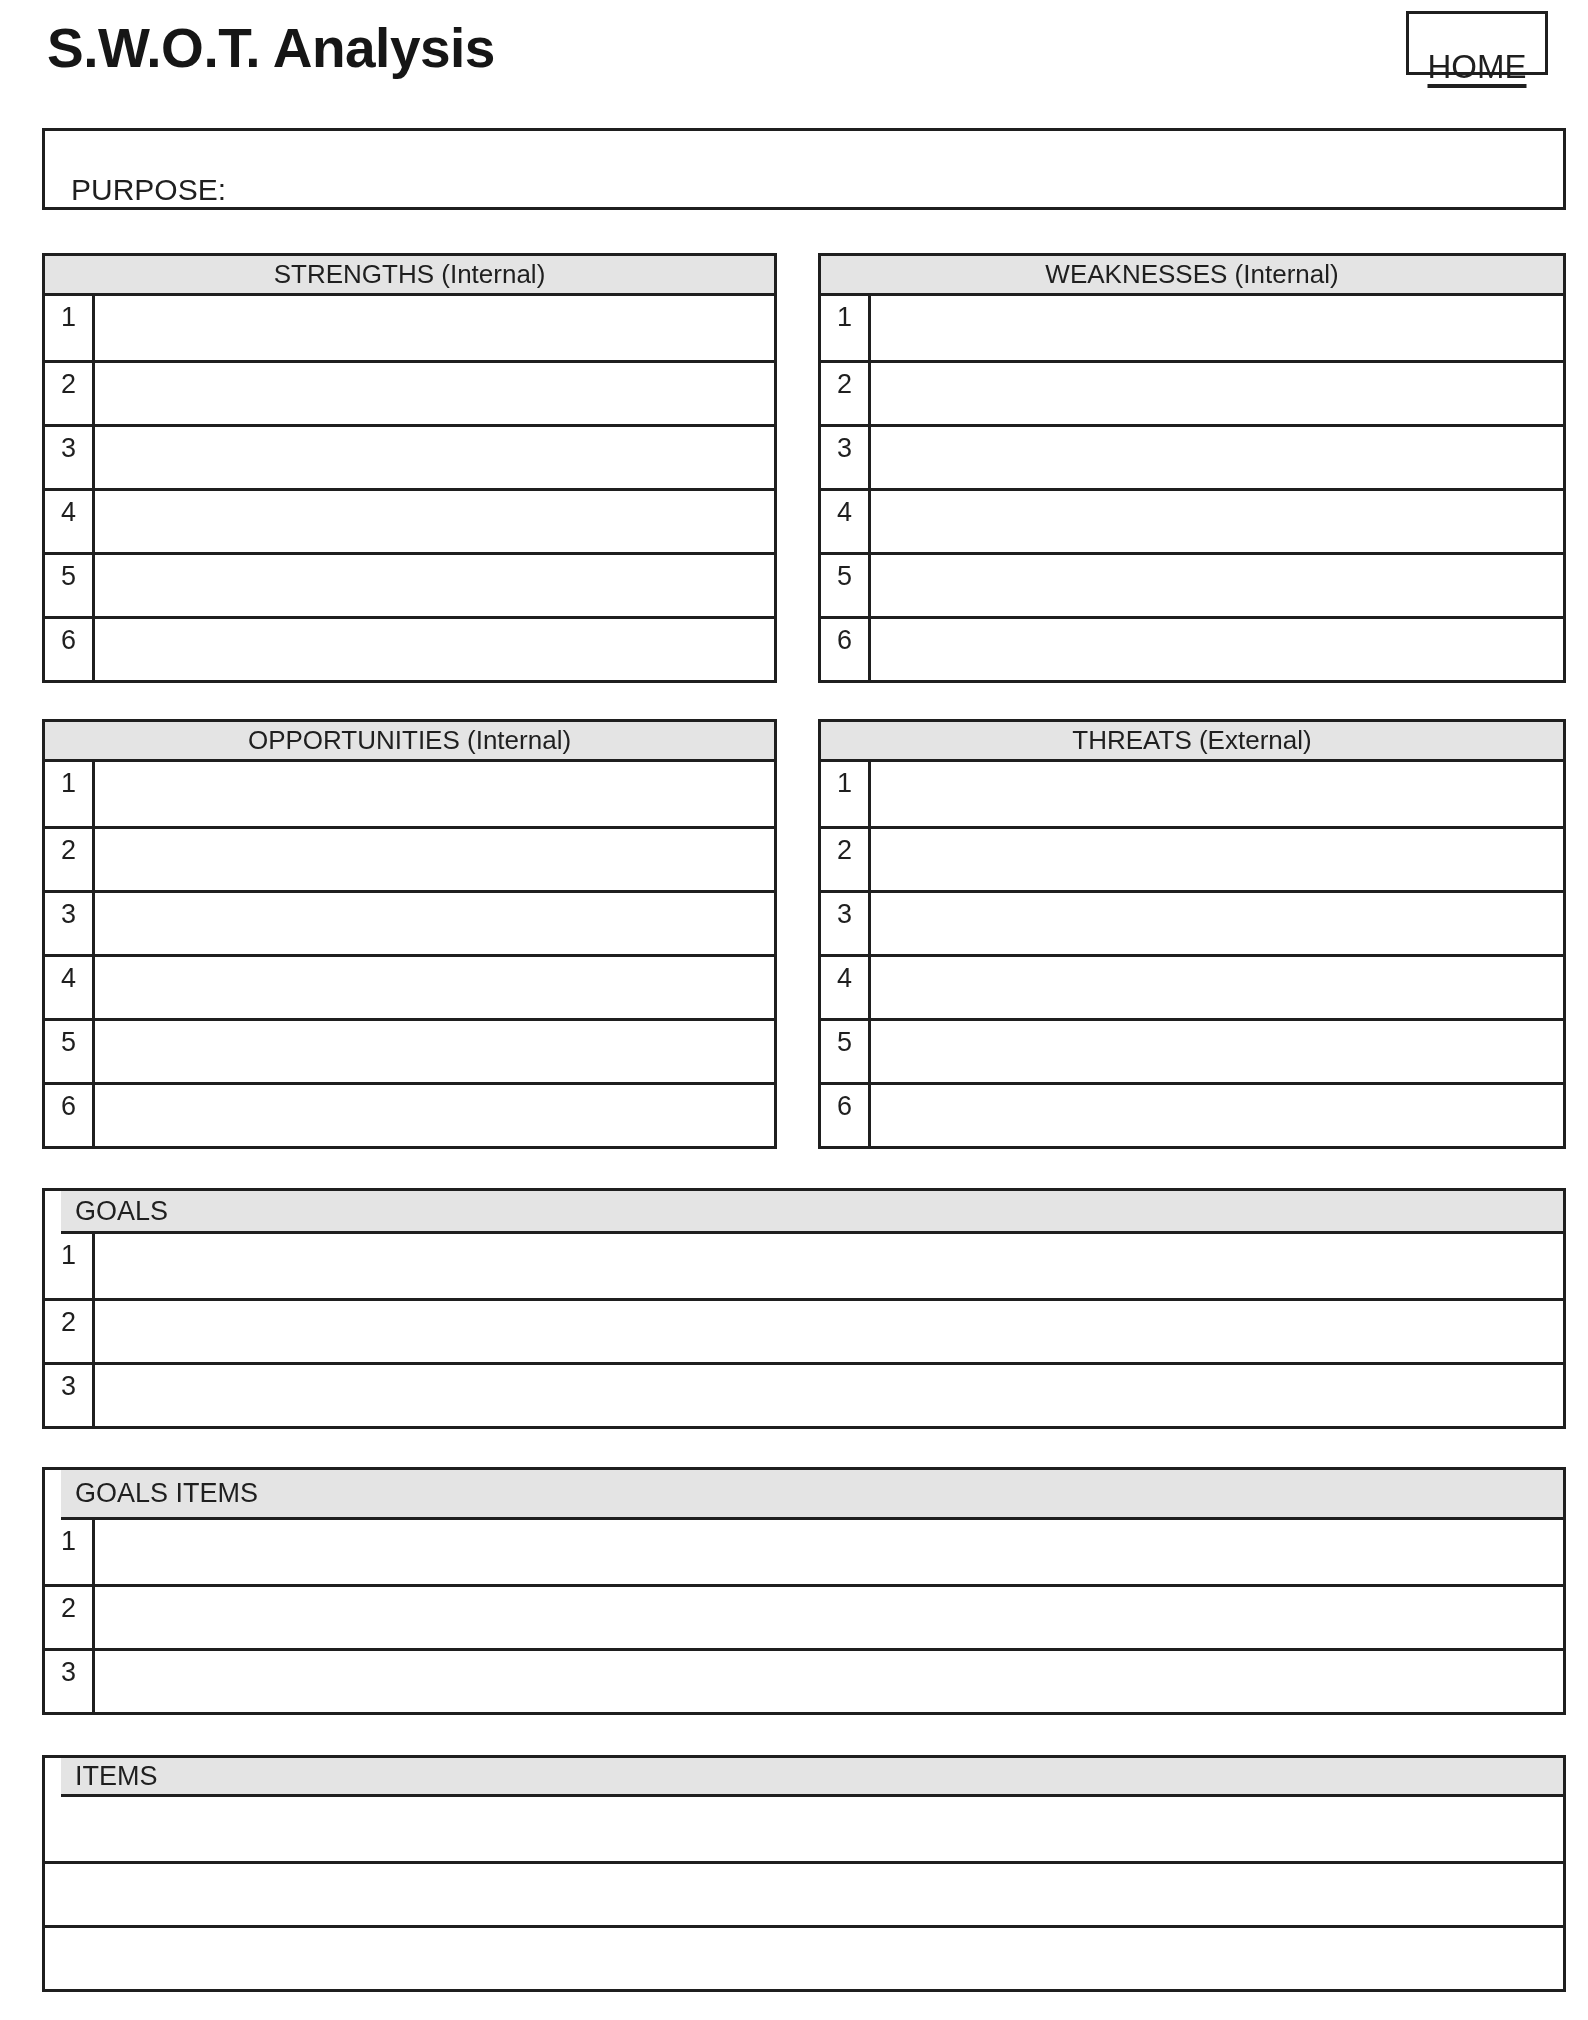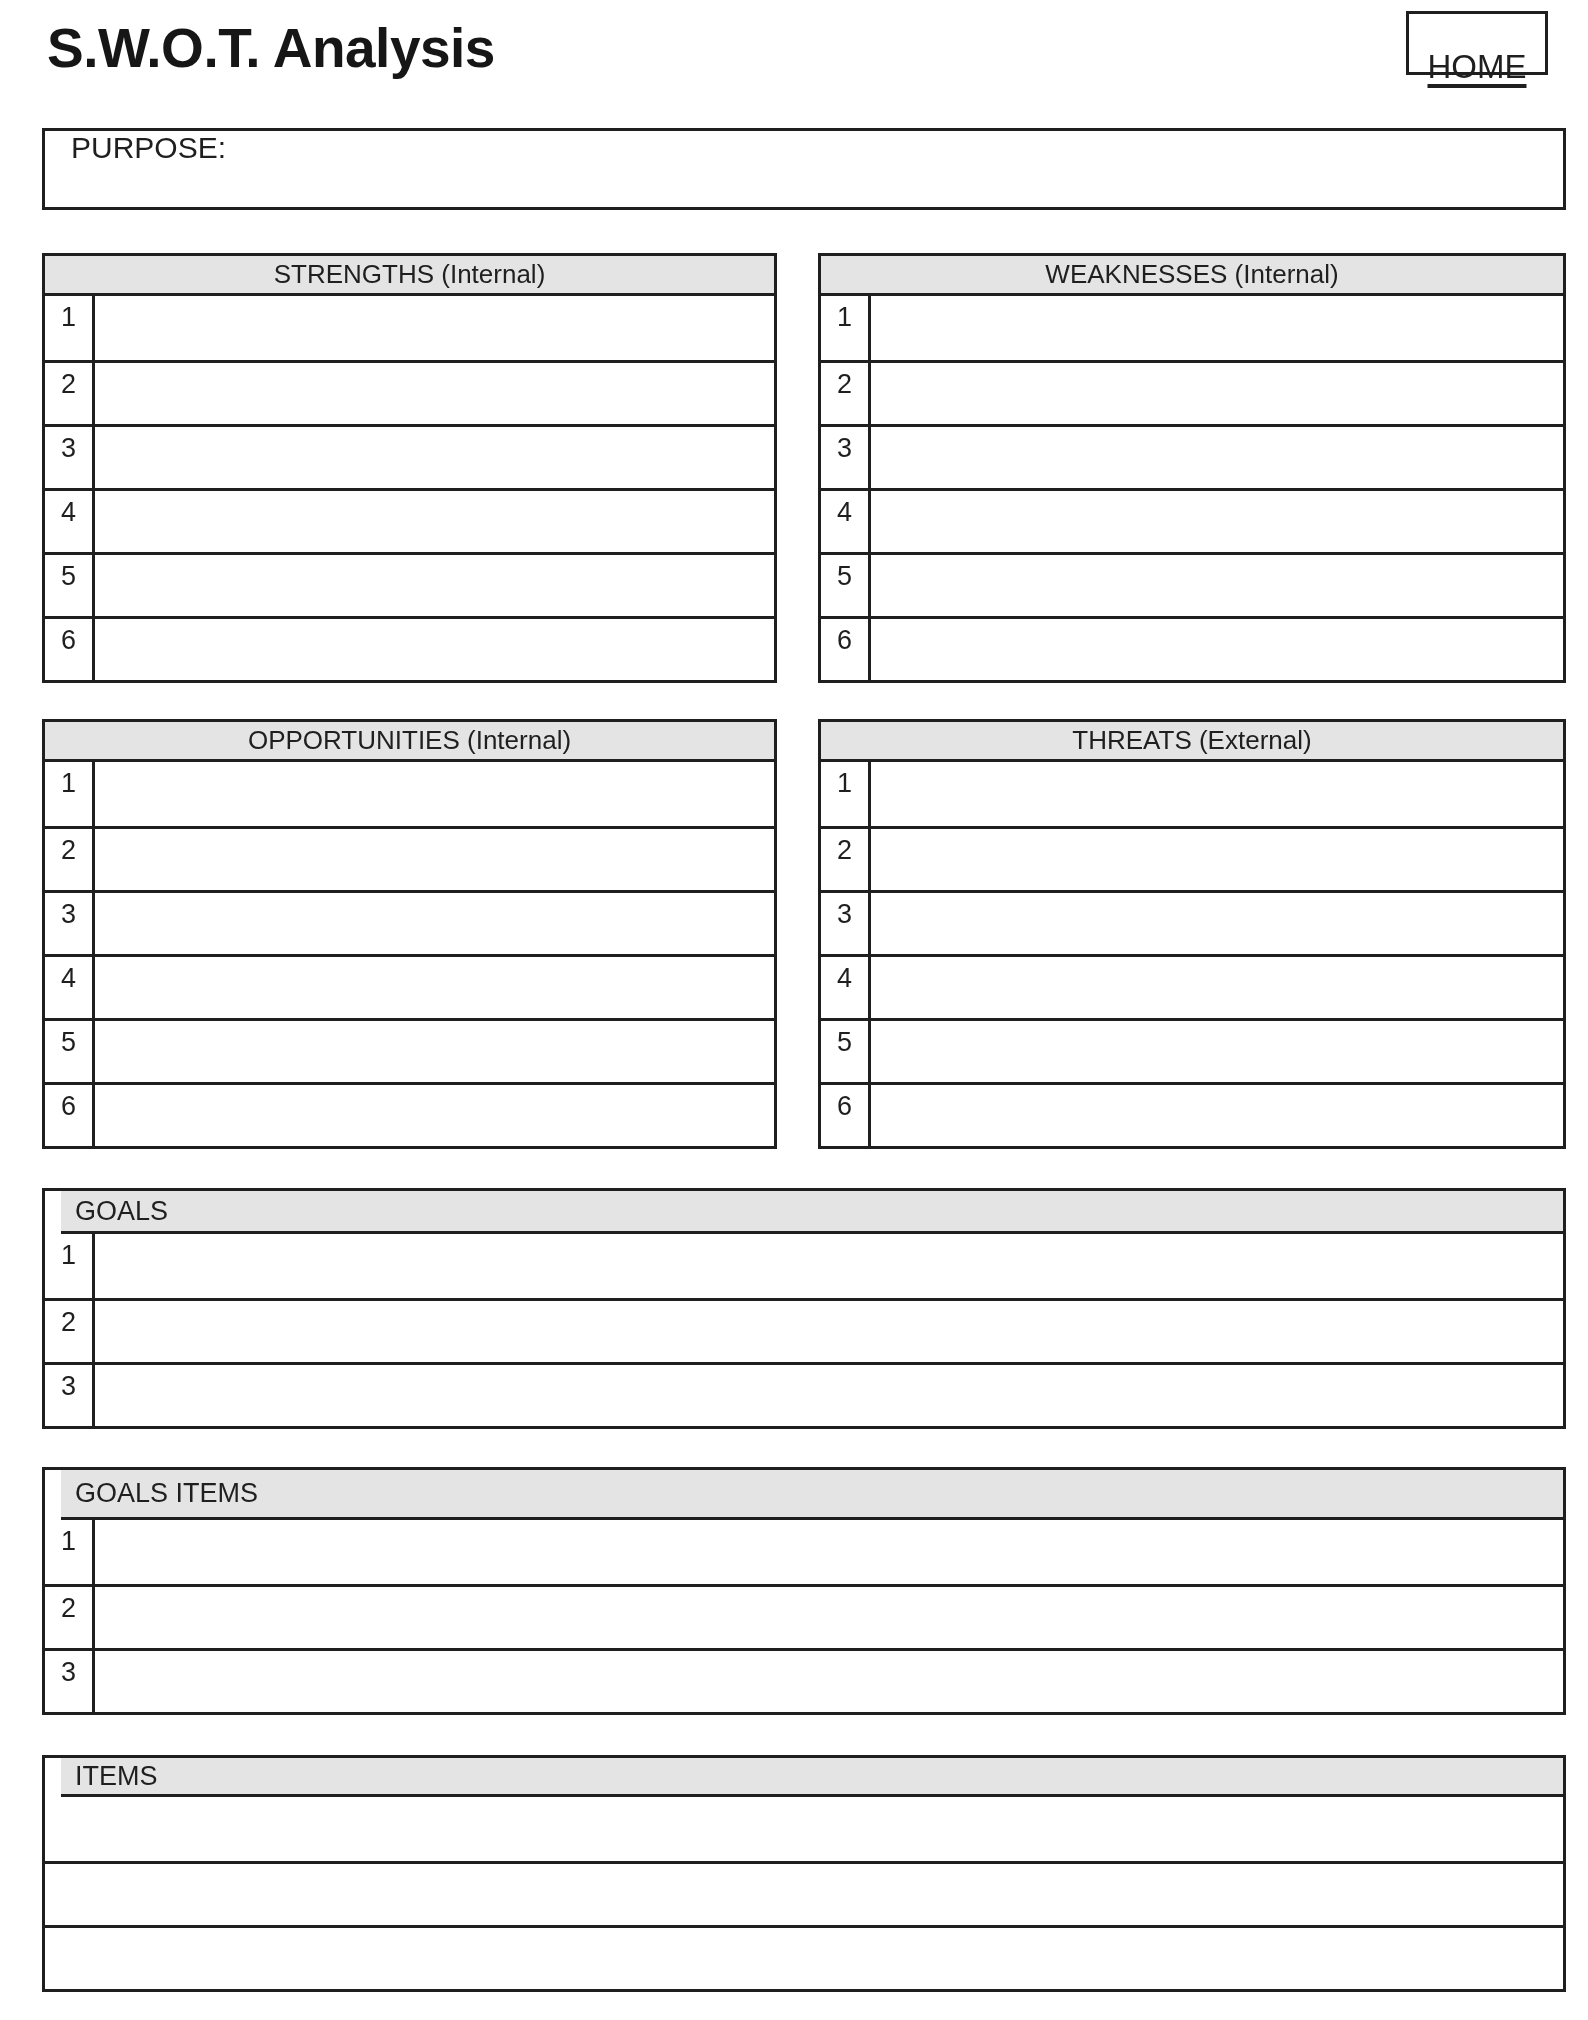--- a/index.html
+++ b/index.html
@@ -23,21 +23,21 @@
     display:flex; align-items:center; justify-content:center; cursor:pointer;
   }
   .home-btn span {
     font-size:33px; color:#1f1f1f;
     text-decoration:underline; text-decoration-thickness:4px; text-underline-offset:6px;margin-top:48px;
   }
 
   .purpose-box {
     position:absolute; left:42px; top:128px; width:1524px; height:82px;
     border:3px solid #1f1f1f; background:#ffffff;
-    display:flex; align-items:flex-start;
+    display:flex; align-items:flex-end;
   }
   .purpose-label { font-size:30px; padding-left:26px; white-space:nowrap; }
   .purpose-input { flex:1; height:100%; }
 
   
   .qtable { position:absolute; border:3px solid #1f1f1f; background:#ffffff; }
   .q-tl { left:42px;  top:253px; width:735px;text-align:center; }
   .q-tr { left:818px; top:253px; width:748px; }
   .q-bl { left:42px;  top:719px; width:735px; }
   .q-br { left:818px; top:719px; width:748px; }

